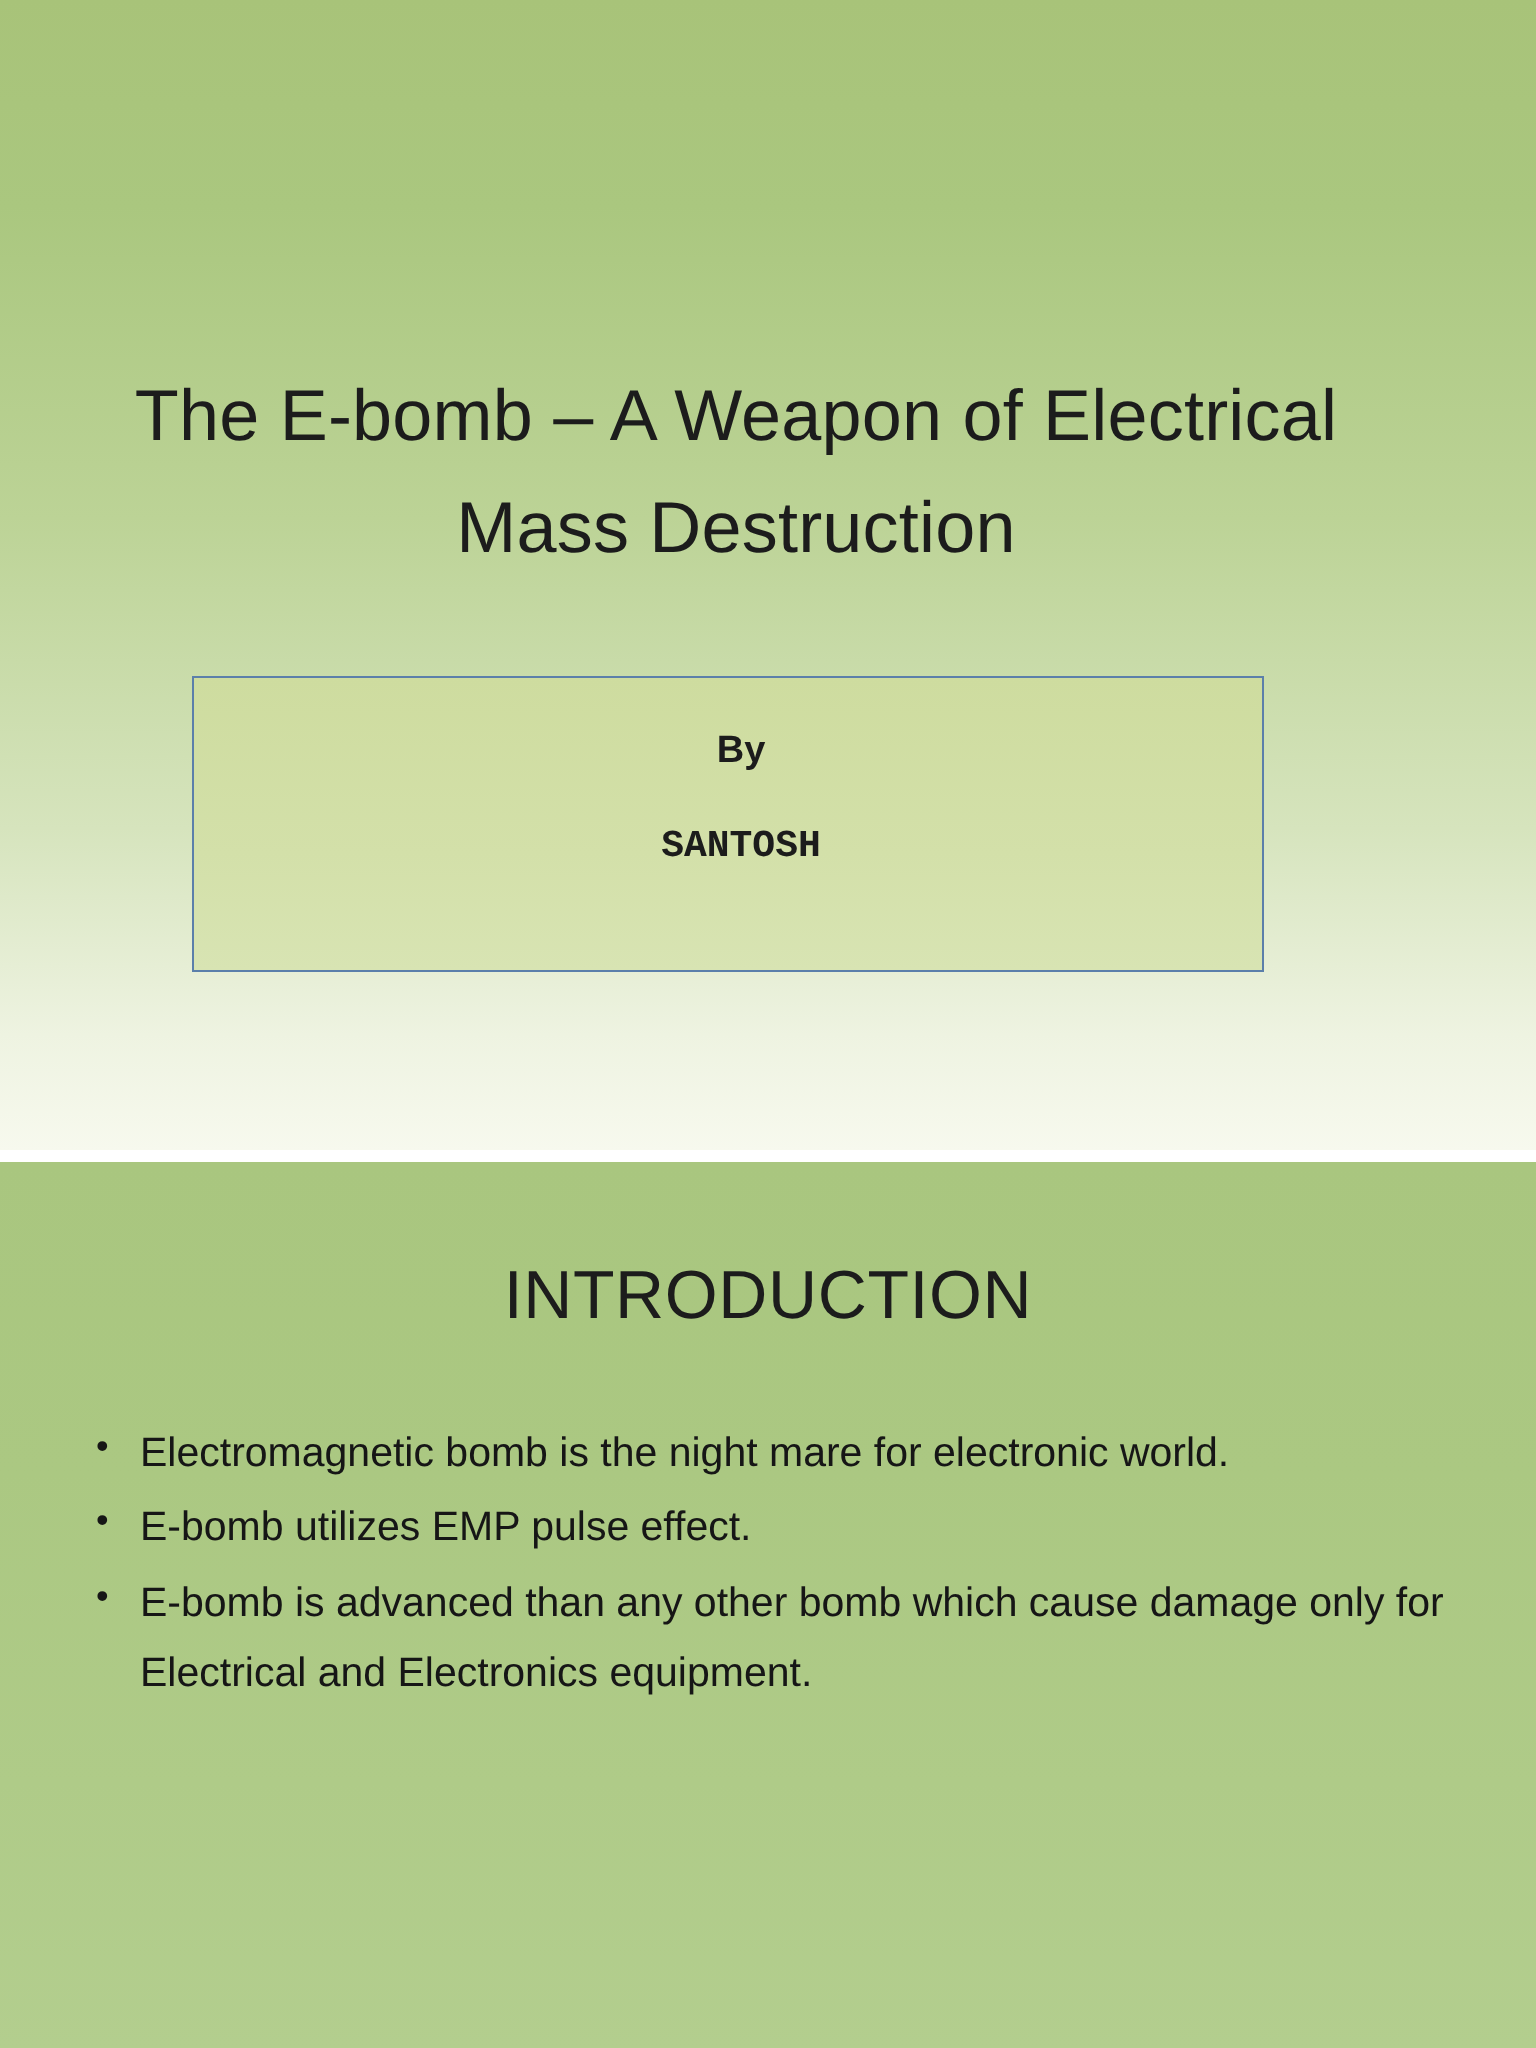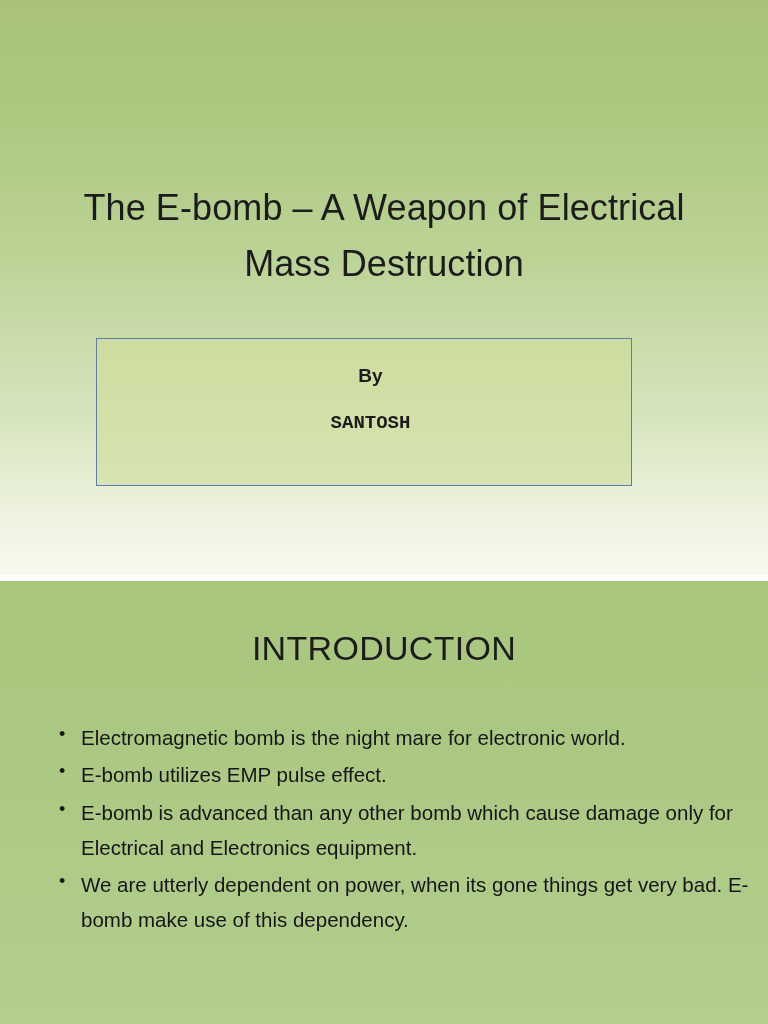--- a/index.html
+++ b/index.html
@@ -24,21 +24,21 @@
     position: absolute;
     left: 0;
     top: 0;
     width: 768px;
     height: 575px;
     background: linear-gradient(to bottom, #a8c379 0%, #aac77f 18%, #bcd396 45%, #d6e4bd 72%, #eef3e1 90%, #f7f9ee 100%);
     overflow: hidden;
   }
   .slide1-title {
     position: absolute;
-    left: 60px;
+    left: 44px;
     top: 180px;
     width: 648px;
     text-align: center;
     font-size: 36px;
     line-height: 1.55;
     color: #1c1c1c;
     font-weight: 400;
     letter-spacing: 0.1px;
   }
   .slide1-box {
@@ -98,21 +98,21 @@
     font-size: 34px;
     color: #1c1c1c;
     font-weight: 400;
     letter-spacing: 0.3px;
   }
   .bullets {
     position: absolute;
     left: 40px;
     top: 128px;
     width: 700px;
-    margin: 11px;
+    margin: 0;
     padding: 0;
     list-style: none;
   }
   .bullets li {
     position: relative;
     padding-left: 30px;
     font-size: 20.5px;
     line-height: 1.72;
     color: #161616;
     margin-bottom: 2px;
@@ -143,17 +143,16 @@
   </div>
 
   <div class="gap"></div>
 
   <div class="slide2">
     <div class="slide2-title">INTRODUCTION</div>
     <ul class="bullets">
       <li>Electromagnetic bomb is the night mare for electronic world.</li>
       <li>E-bomb utilizes EMP pulse effect.</li>
       <li>E-bomb is advanced than any other bomb which cause damage only for Electrical and Electronics equipment.</li>
-      <li>We are utterly dependent on power, when its gone things get very bad. E-bomb make use of this dependency.</li>
     </ul>
   </div>
 
 </div>
 
 </body></html>

